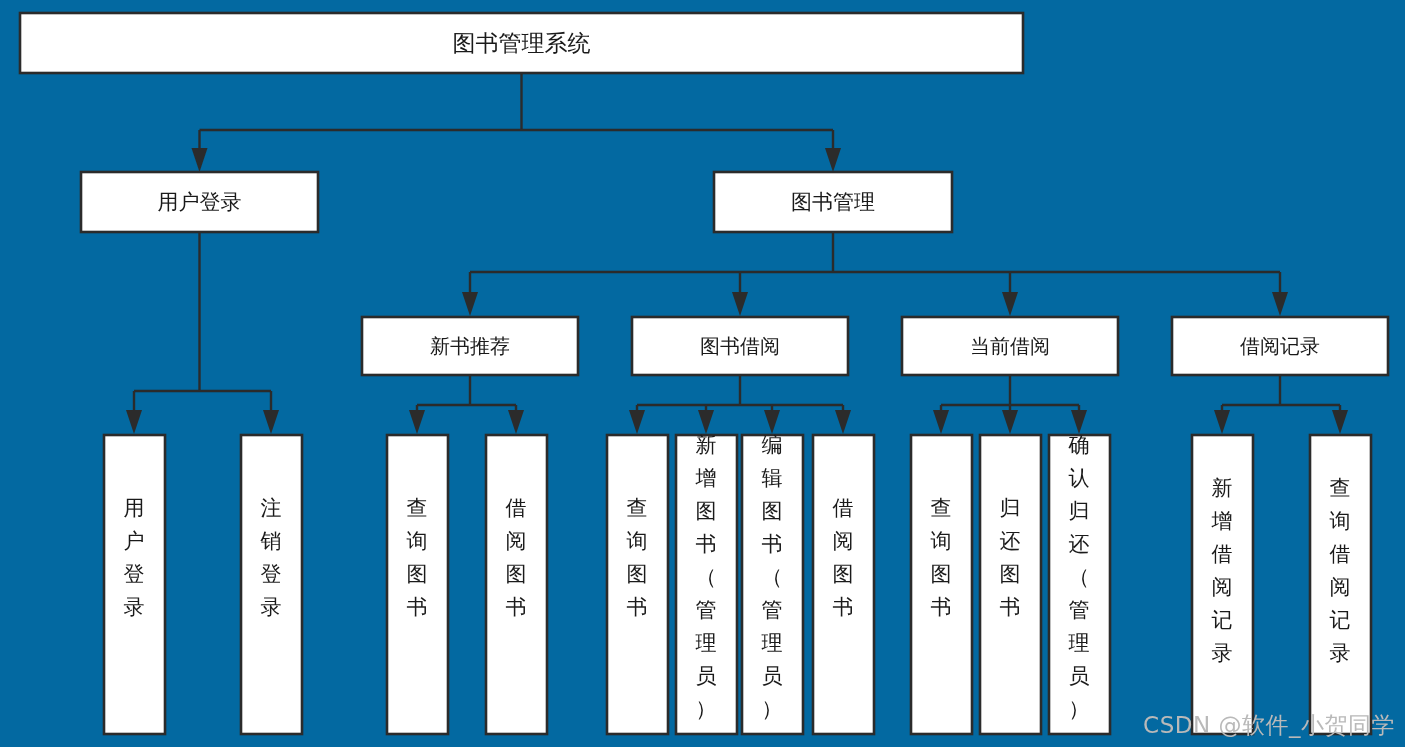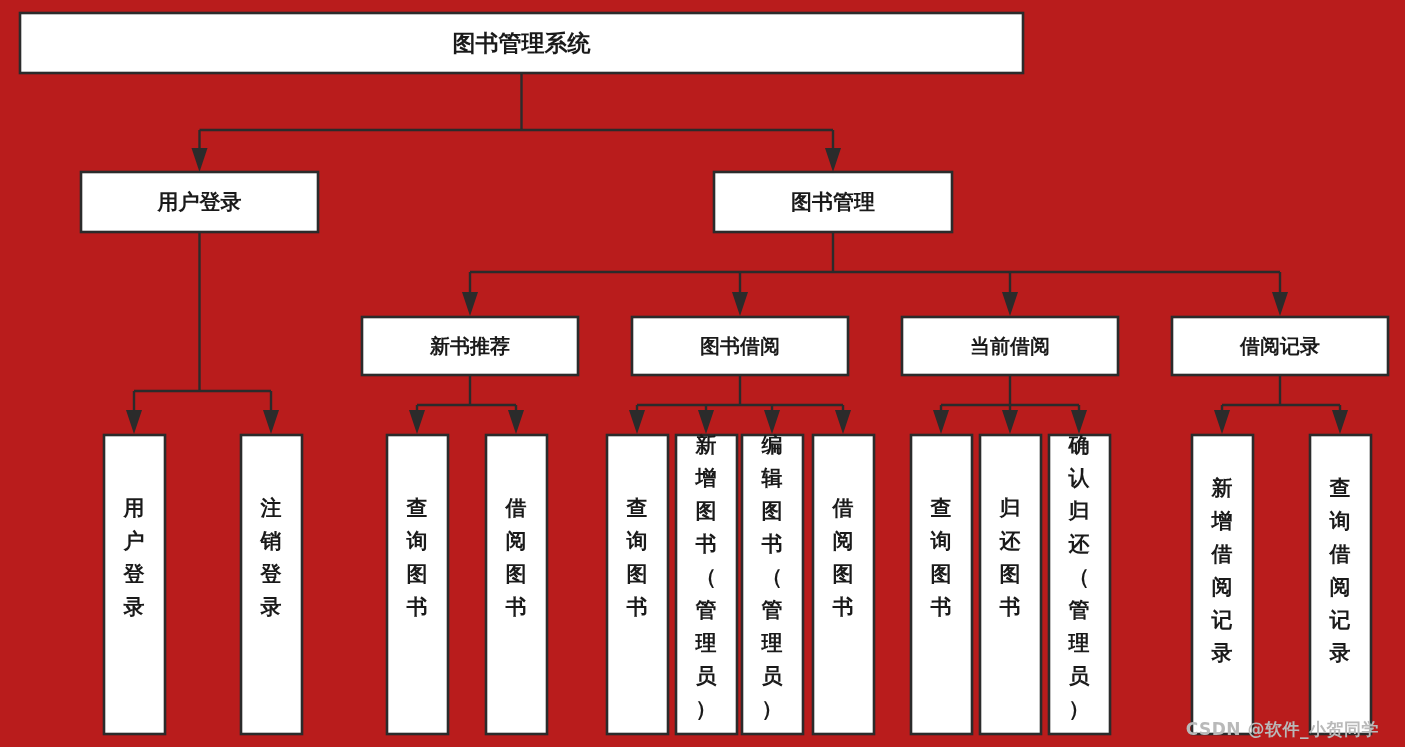--- a/index.html
+++ b/index.html
@@ -10,22 +10,21 @@
   body {
     width: 1405px;
     height: 747px;
     font-family: "DejaVu Sans", "Liberation Sans", sans-serif;
     overflow: hidden;
   }
   #diagram-root {
     position: relative;
     width: 1405px;
     height: 747px;
-    background: #b91c1c;
-    font-weight: bold;
+    background: #0369a1;
   }
   svg.canvas {
     position: absolute;
     left: 0;
     top: 0;
     width: 1405px;
     height: 747px;
   }
   .node-box {
     fill: #ffffff;
@@ -51,24 +50,24 @@
     stroke: #2b2b2b;
     stroke-width: 2.4;
     fill: none;
   }
   .arrow-head {
     fill: #2b2b2b;
     stroke: none;
   }
   .watermark {
     position: absolute;
-    right: 26px;
+    right: 10px;
     bottom: 6px;
     font-family: "DejaVu Sans", "Liberation Sans", sans-serif;
-    font-size: 17px;
+    font-size: 23px;
     color: #b9b9b9;
     letter-spacing: 0.5px;
     white-space: nowrap;
     user-select: none;
   }
 </style>
 </head>
 <body>
 
 <div id="diagram-root">

